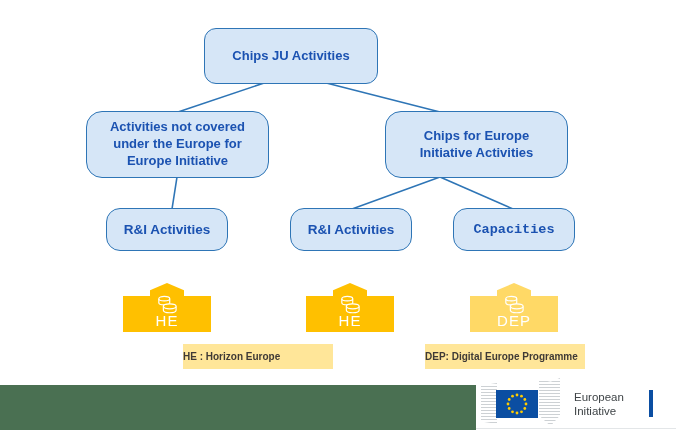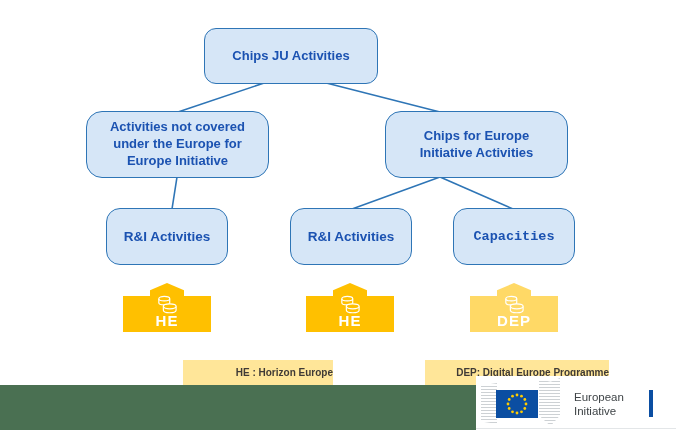--- a/index.html
+++ b/index.html
@@ -23,21 +23,21 @@
   .node{
     position:absolute;z-index:1;box-sizing:border-box;
     background:var(--node-fill);border:1.6px solid var(--node-border);
     color:var(--node-text);font-weight:bold;text-align:center;
     display:flex;align-items:center;justify-content:center;
     font-size:13px;line-height:1.3;
   }
   .node-root{left:204px;top:28px;width:174px;height:56px;border-radius:12px;}
   .node-branch-left{left:86px;top:111px;width:183px;height:67px;border-radius:16px;padding:4px 8px;}
   .node-branch-right{left:348px;top:111px;width:183px;height:67px;border-radius:16px;padding:4px 18px;margin-left:37px;}
-  .node-leaf{top:208px;width:122px;height:57px;border-radius:14px;font-size:13.5px;}
+  .node-leaf{top:208px;width:122px;height:43px;border-radius:14px;font-size:13.5px;}
   .node-leaf-left{left:106px;}
   .node-leaf-mid{left:290px;}
   .node-leaf-right{left:453px;font-family:Liberation Mono, monospace;}
 
   .badge{position:absolute;z-index:1;width:88px;height:36px;top:296px;}
   .badge-left{left:123px;}
   .badge-mid{left:306px;}
   .badge-right{left:470px;}
   .badge .body{
     position:absolute;inset:0;display:flex;flex-direction:column;align-items:center;
@@ -46,31 +46,31 @@
     position:absolute;left:50%;top:-13px;transform:translateX(-50%);
     width:34px;height:14px;
     clip-path:polygon(50% 0,100% 52%,100% 100%,0 100%,0 52%);
   }
   .badge-he .body,.badge-he .arrow{background:var(--he);}
   .badge-he .coins{color:var(--he);}
   .badge-dep .body,.badge-dep .arrow{background:var(--dep);}
   .badge-dep .coins{color:var(--dep);}
   .badge .coins{margin-top:-1px;height:20px;}
   .badge .label{
-    color:#fff;font-weight:bold;font-size:15px;letter-spacing:1px;line-height:1;
+    color:#fff;font-weight:normal;font-size:15px;letter-spacing:1px;line-height:1;
     margin-top:-2px;
   }
 
   .legend-chip{
     position:absolute;z-index:1;top:344px;height:25px;background:var(--legend-bg);
     color:var(--legend-text);font-weight:bold;font-size:10px;
-    display:flex;align-items:center;justify-content:flex-end;margin-top:16px;
+    display:flex;align-items:center;justify-content:flex-start;
   }
   .legend-he{left:183px;width:150px;}
-  .legend-dep{left:425px;width:184px;}
+  .legend-dep{left:425px;width:160px;}
 
   .green-bar{position:absolute;left:0;top:385px;width:500px;height:45px;background:var(--green);z-index:1;}
 
   .logo-panel{position:absolute;left:476px;top:376px;width:200px;height:57px;background:#fff;z-index:2;}
   .stripes{
     position:absolute;
     background:repeating-linear-gradient(to bottom,#cdd1d4 0 1px,transparent 1px 3px);
   }
   .stripes-left{left:5px;top:7px;width:16px;height:41px;clip-path:polygon(0 6%,100% 0,100% 100%,0 94%);}
   .stripes-right{left:63px;top:2px;width:21px;height:48px;clip-path:polygon(0 2%,55% 8%,100% 0,100% 78%,55% 100%,0 78%);}

